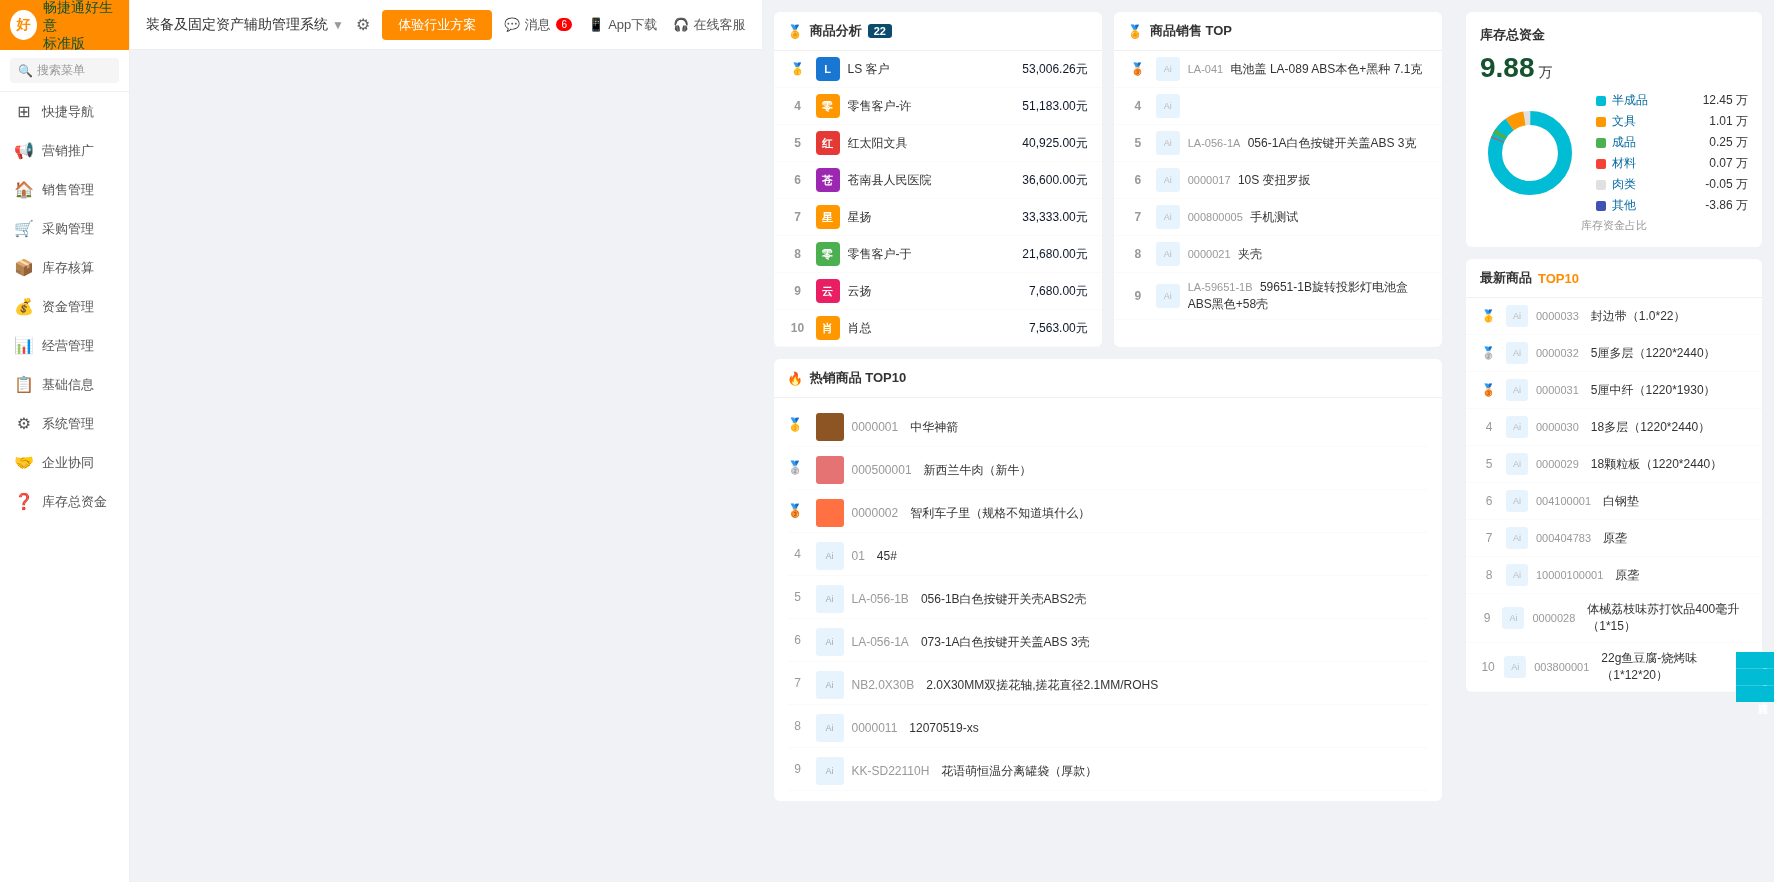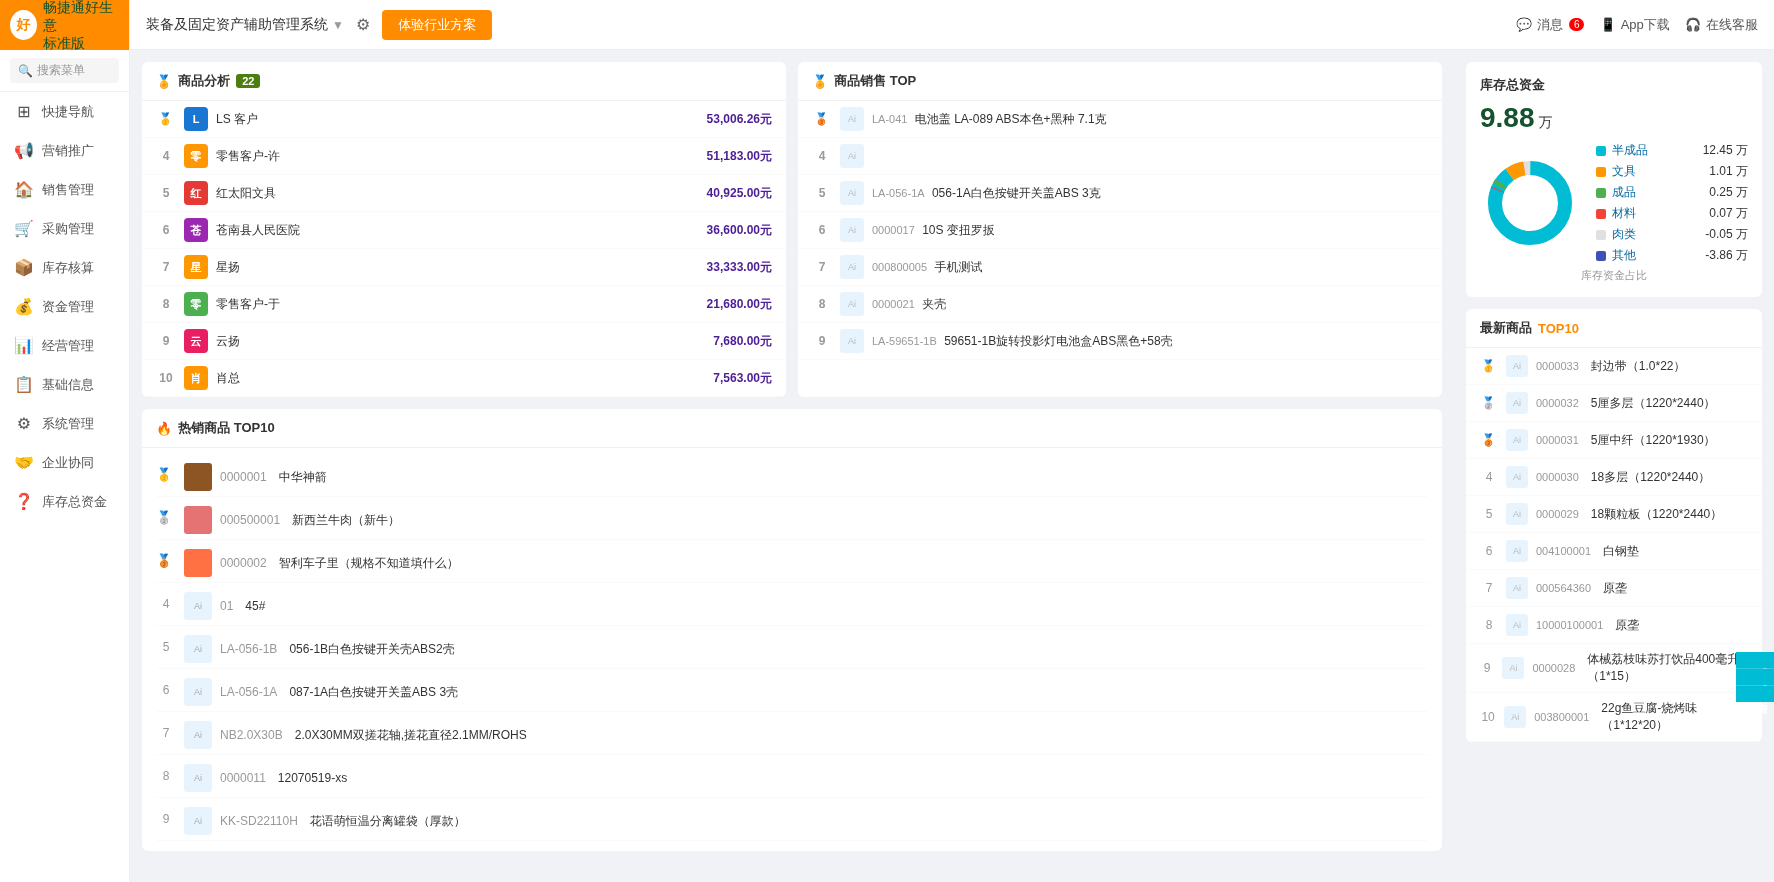--- a/index.html
+++ b/index.html
@@ -45,21 +45,20 @@
       display: flex; align-items: center; gap: 8px;
       padding: 10px 14px; cursor: pointer; color: #555;
       font-size: 13px; transition: background 0.2s;
     }
     .sidebar-nav-icon { font-size: 16px; width: 20px; text-align: center; }
 
     
     .main {
       flex: 1;
       display: flex;
-      flex-direction: column;
       height: 882px;
       overflow: hidden;
     }
     
     .top-header {
       height: 50px;
       background: #fff;
       display: flex;
       align-items: center;
       padding: 0 16px;
@@ -143,39 +142,39 @@
     }
     .panel-header {
       padding: 10px 14px;
       border-bottom: 1px solid #f0f0f0;
       font-size: 13px;
       font-weight: 600;
       color: #333;
       display: flex; align-items: center; gap: 6px;
     }
     .panel-header .orange-badge {
-      background: #4d7c0f; color: #fff; font-size: 11px;
+      background: #0c4a6e; color: #fff; font-size: 11px;
       border-radius: 3px; padding: 1px 6px;
     }
     .top-customers-panel { flex: 1; min-width: 0; }
     .top-products-panel { flex: 1; min-width: 0; }
     .rank-item {
       display: flex; align-items: center; gap: 8px;
       padding: 6px 14px;
       border-bottom: 1px solid #fafafa;
     }
     .rank-num { width: 20px; text-align: center; font-size: 12px; color: #999; font-weight: 600; }
     .rank-num.top1 { color: #ff8c00; }
     .rank-avatar {
       width: 24px; height: 24px; border-radius: 4px;
       display: flex; align-items: center; justify-content: center;
       font-size: 11px; color: #fff; font-weight: bold; flex-shrink: 0;
     }
     .rank-name { flex: 1; color: #333; font-size: 12px; overflow: hidden; text-overflow: ellipsis; white-space: nowrap; }
-    .rank-value { color: #4c1d95; font-size: 12px; font-weight: 700; padding-left: 14px; }
+    .rank-value { color: #0f172a; font-size: 12px; font-weight: 400; padding-left: 14px; }
     .rank-product-info { flex: 1; font-size: 12px; color: #333; overflow: hidden; }
     .rank-product-id { color: #999; font-size: 11px; margin-right: 4px; }
     .rank-img-placeholder {
       width: 24px; height: 24px; background: #e8f4fd; border-radius: 3px;
       display: flex; align-items: center; justify-content: center;
       flex-shrink: 0; font-size: 8px; color: #aaa;
     }
 
     
     .hot-products-section {
@@ -552,21 +551,21 @@
             <div class="hot-product-item">
     <span class="hot-rank-icon"><span style="display:inline-block;width:20px;text-align:center;color:#999;font-size:12px;">5</span></span>
     <div class="hot-product-thumb" style="background:#e8f4fd;color:#aaa;font-size:9px;">Ai</div>
     <span class="hot-product-code">LA-056-1B</span>
     <span class="hot-product-name">056-1B白色按键开关壳ABS2壳</span>
   </div>
             <div class="hot-product-item">
     <span class="hot-rank-icon"><span style="display:inline-block;width:20px;text-align:center;color:#999;font-size:12px;">6</span></span>
     <div class="hot-product-thumb" style="background:#e8f4fd;color:#aaa;font-size:9px;">Ai</div>
     <span class="hot-product-code">LA-056-1A</span>
-    <span class="hot-product-name">087-1A白色按键开关盖ABS 3壳</span>
+    <span class="hot-product-name">073-1A白色按键开关盖ABS 3壳</span>
   </div>
             <div class="hot-product-item">
     <span class="hot-rank-icon"><span style="display:inline-block;width:20px;text-align:center;color:#999;font-size:12px;">7</span></span>
     <div class="hot-product-thumb" style="background:#e8f4fd;color:#aaa;font-size:9px;">Ai</div>
     <span class="hot-product-code">NB2.0X30B</span>
     <span class="hot-product-name">2.0X30MM双搓花轴,搓花直径2.1MM/ROHS</span>
   </div>
             <div class="hot-product-item">
     <span class="hot-rank-icon"><span style="display:inline-block;width:20px;text-align:center;color:#999;font-size:12px;">8</span></span>
     <div class="hot-product-thumb" style="background:#e8f4fd;color:#aaa;font-size:9px;">Ai</div>
@@ -678,21 +677,21 @@
   </div>
             <div class="new-product-item">
     <span class="new-product-rank">6</span>
     <span class="new-product-img" style="background:#e8f4fd;color:#bbb;">Ai</span>
     <span class="new-product-code">004100001</span>
     <span class="new-product-name">白钢垫</span>
   </div>
             <div class="new-product-item">
     <span class="new-product-rank">7</span>
     <span class="new-product-img" style="background:#e8f4fd;color:#bbb;">Ai</span>
-    <span class="new-product-code">000564360</span>
+    <span class="new-product-code">000404783</span>
     <span class="new-product-name">原垄</span>
   </div>
             <div class="new-product-item">
     <span class="new-product-rank">8</span>
     <span class="new-product-img" style="background:#e8f4fd;color:#bbb;">Ai</span>
     <span class="new-product-code">10000100001</span>
     <span class="new-product-name">原垄</span>
   </div>
             <div class="new-product-item">
     <span class="new-product-rank">9</span>

